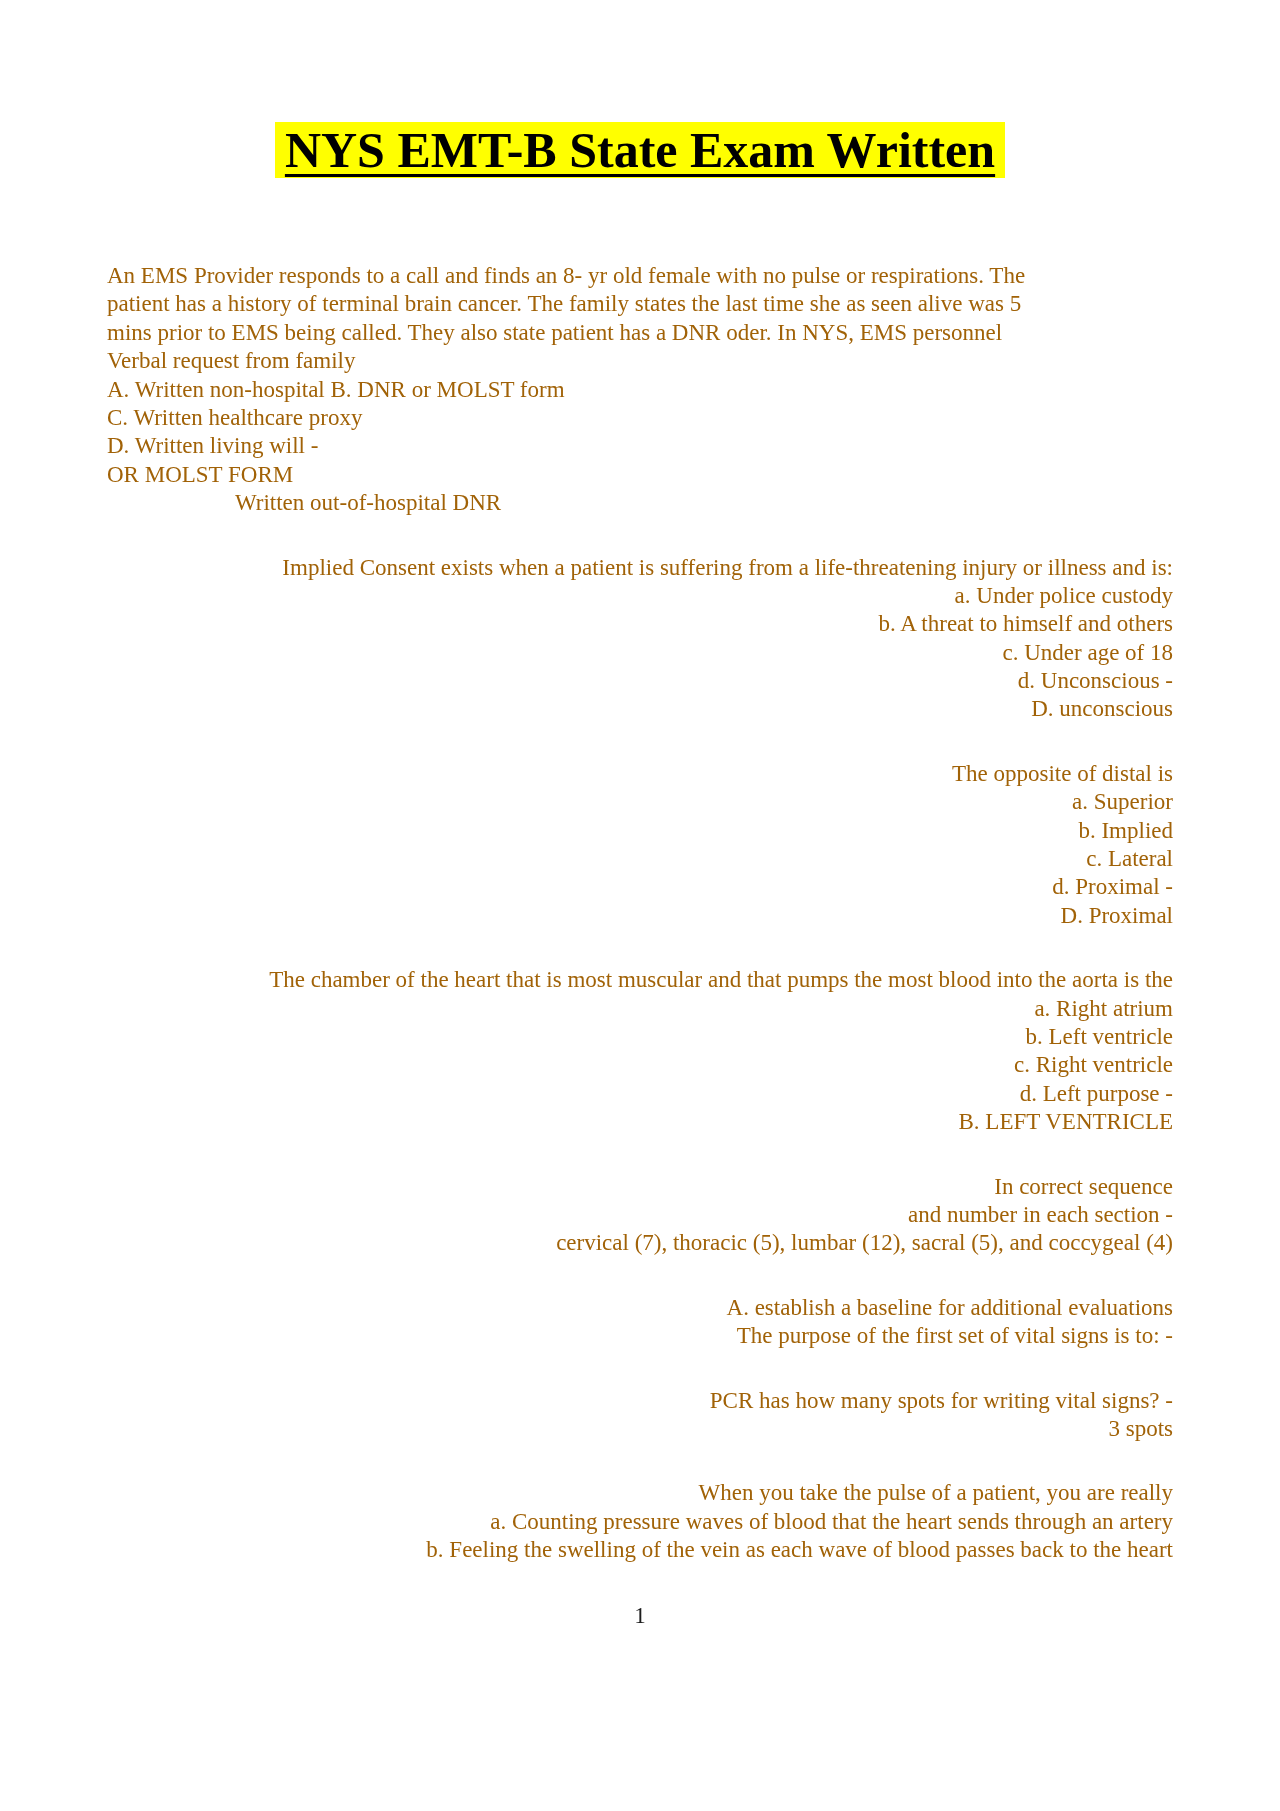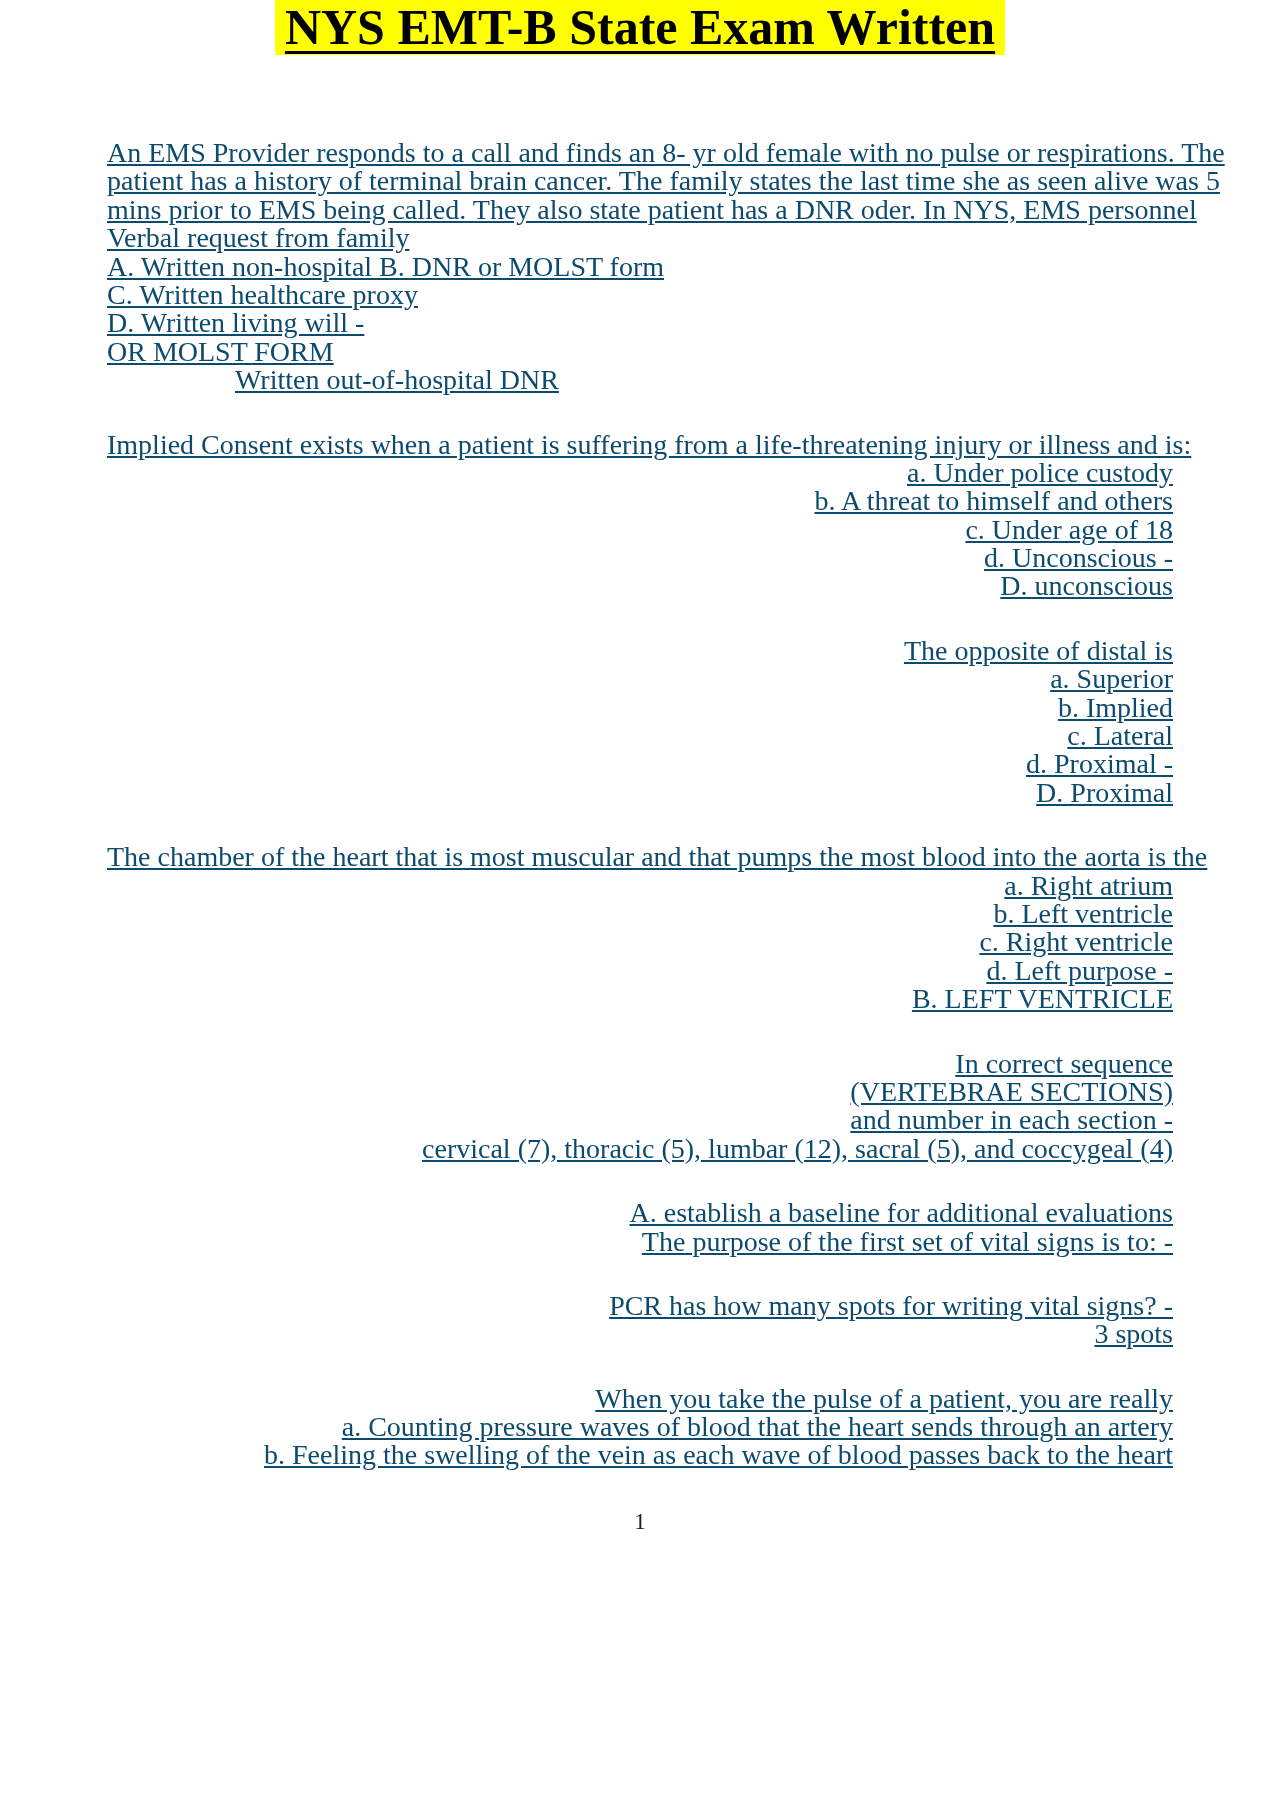--- a/index.html
+++ b/index.html
@@ -11,43 +11,43 @@
     position: relative;
     width: 1280px;
     height: 1811px;
     background: #ffffff;
     overflow: hidden;
     font-family: "Liberation Serif", "DejaVu Serif", serif;
   }
   .content {
     width: 1066px;
     margin-left: 107px;
+    padding-top: 123px;
   }
   .doc-title {
     margin: 0;
     font-size: 50px;
     line-height: 55px;
     font-weight: bold;
     text-align: center;
     color: #000000;
     letter-spacing: 0px;
   }
   .doc-title .hl {
     background: #ffff00;
     padding: 0 10px;
     text-decoration: underline;
     text-decoration-thickness: 3px;
     text-underline-offset: 7px;
   }
   .doc-body {
     margin-top: 84px;
-    font-size: 28px;
+    font-size: 23px;
     line-height: 28.4px;
-    color: #0c4a6e;
-    text-decoration: underline;
+    color: #a16207;
   }
   .block + .block {
     margin-top: 36px;
     text-align: right;
   }
   .line {
     height: 28.4px;
     white-space: nowrap;
   }
   .line.indent {
@@ -99,21 +99,20 @@
         <div class="block">
           <div class="line">The chamber of the heart that is most muscular and that pumps the most blood into the aorta is the</div>
           <div class="line">a. Right atrium</div>
           <div class="line">b. Left ventricle</div>
           <div class="line">c. Right ventricle</div>
           <div class="line">d. Left purpose -</div>
           <div class="line indent">B. LEFT VENTRICLE</div>
         </div>
         <div class="block">
           <div class="line">In correct sequence</div>
-          <div class="line">(VERTEBRAE SECTIONS)</div>
           <div class="line">and number in each section -</div>
           <div class="line indent">cervical (7), thoracic (5), lumbar (12), sacral (5), and coccygeal (4)</div>
         </div>
         <div class="block">
           <div class="line indent">A. establish a baseline for additional evaluations</div>
           <div class="line">The purpose of the first set of vital signs is to: -</div>
         </div>
         <div class="block">
           <div class="line">PCR has how many spots for writing vital signs? -</div>
           <div class="line indent">3 spots</div>

